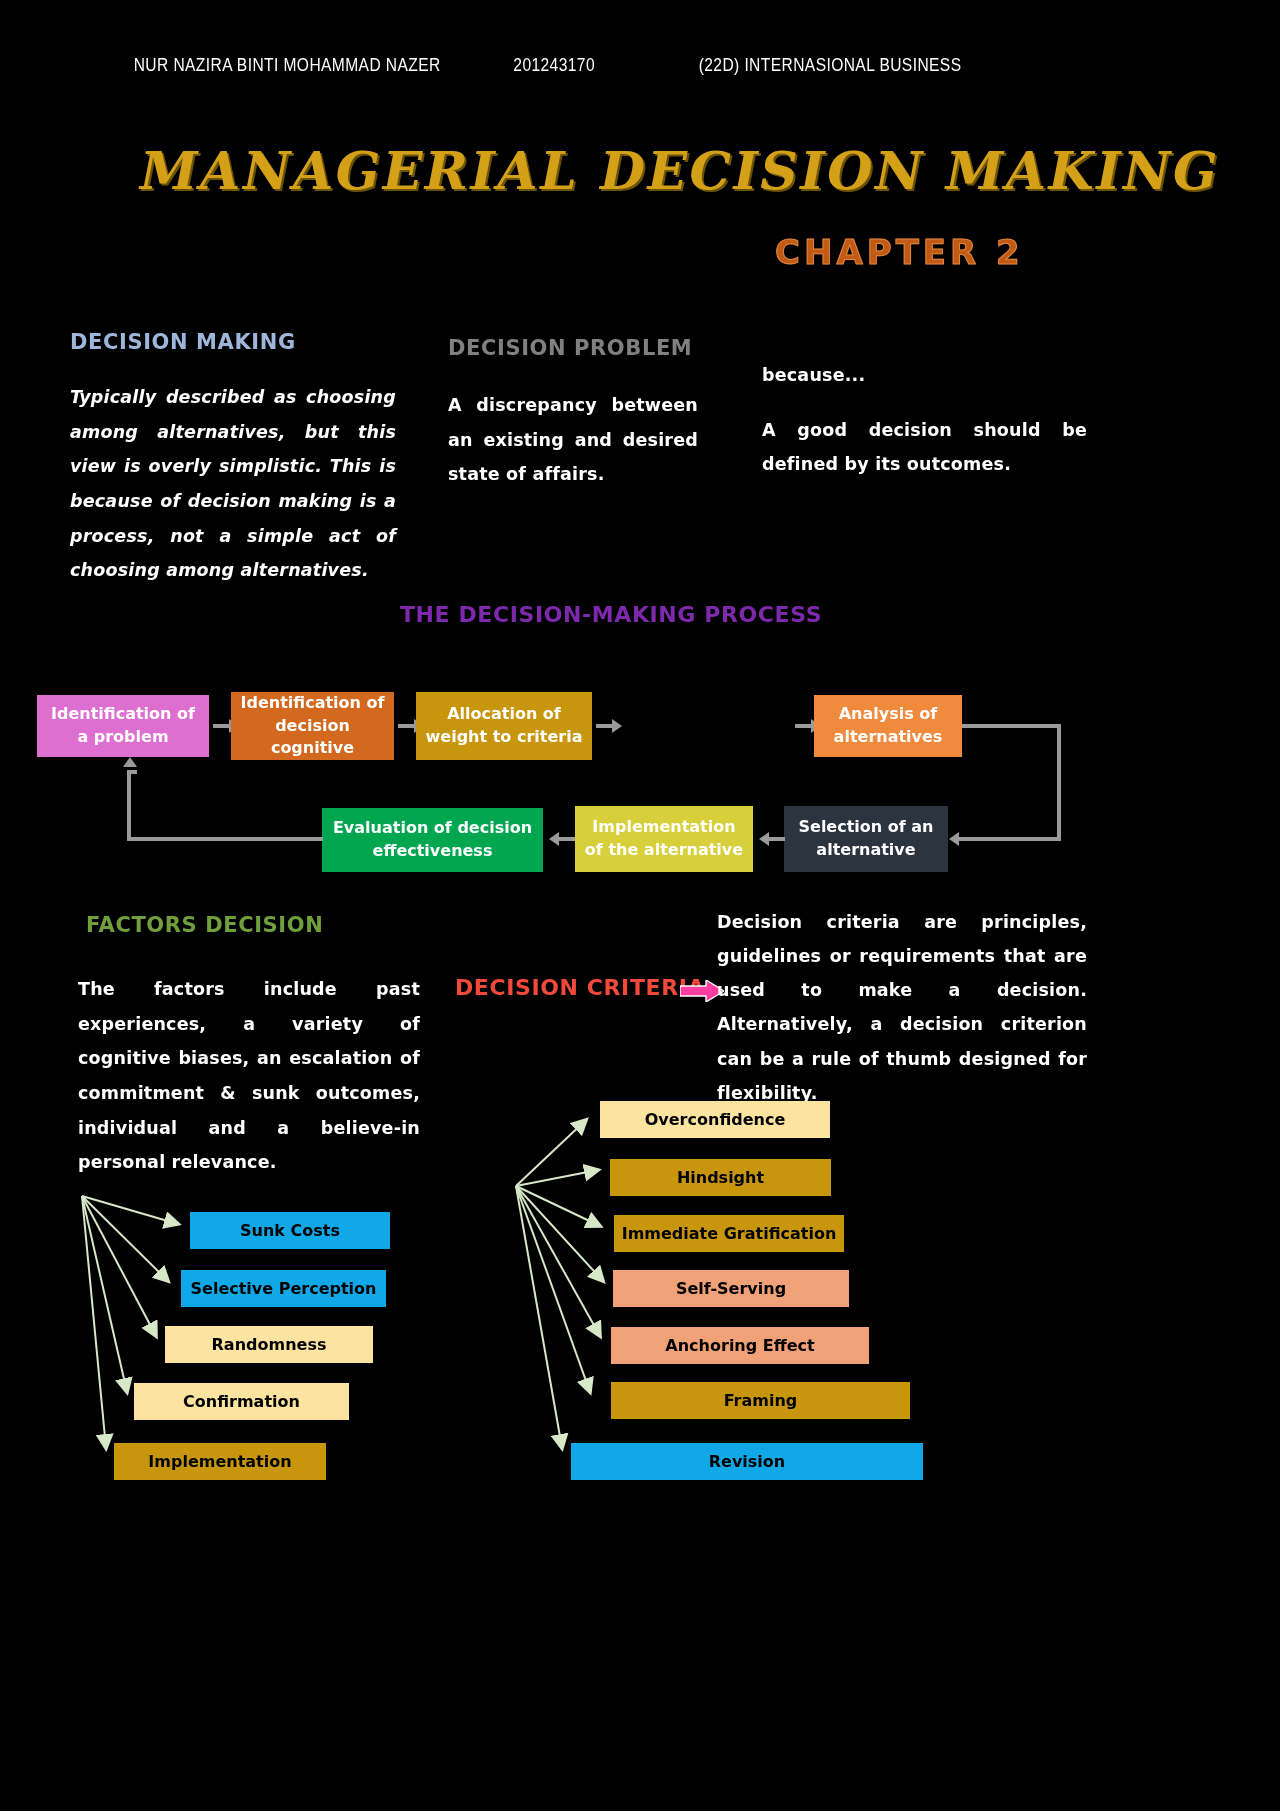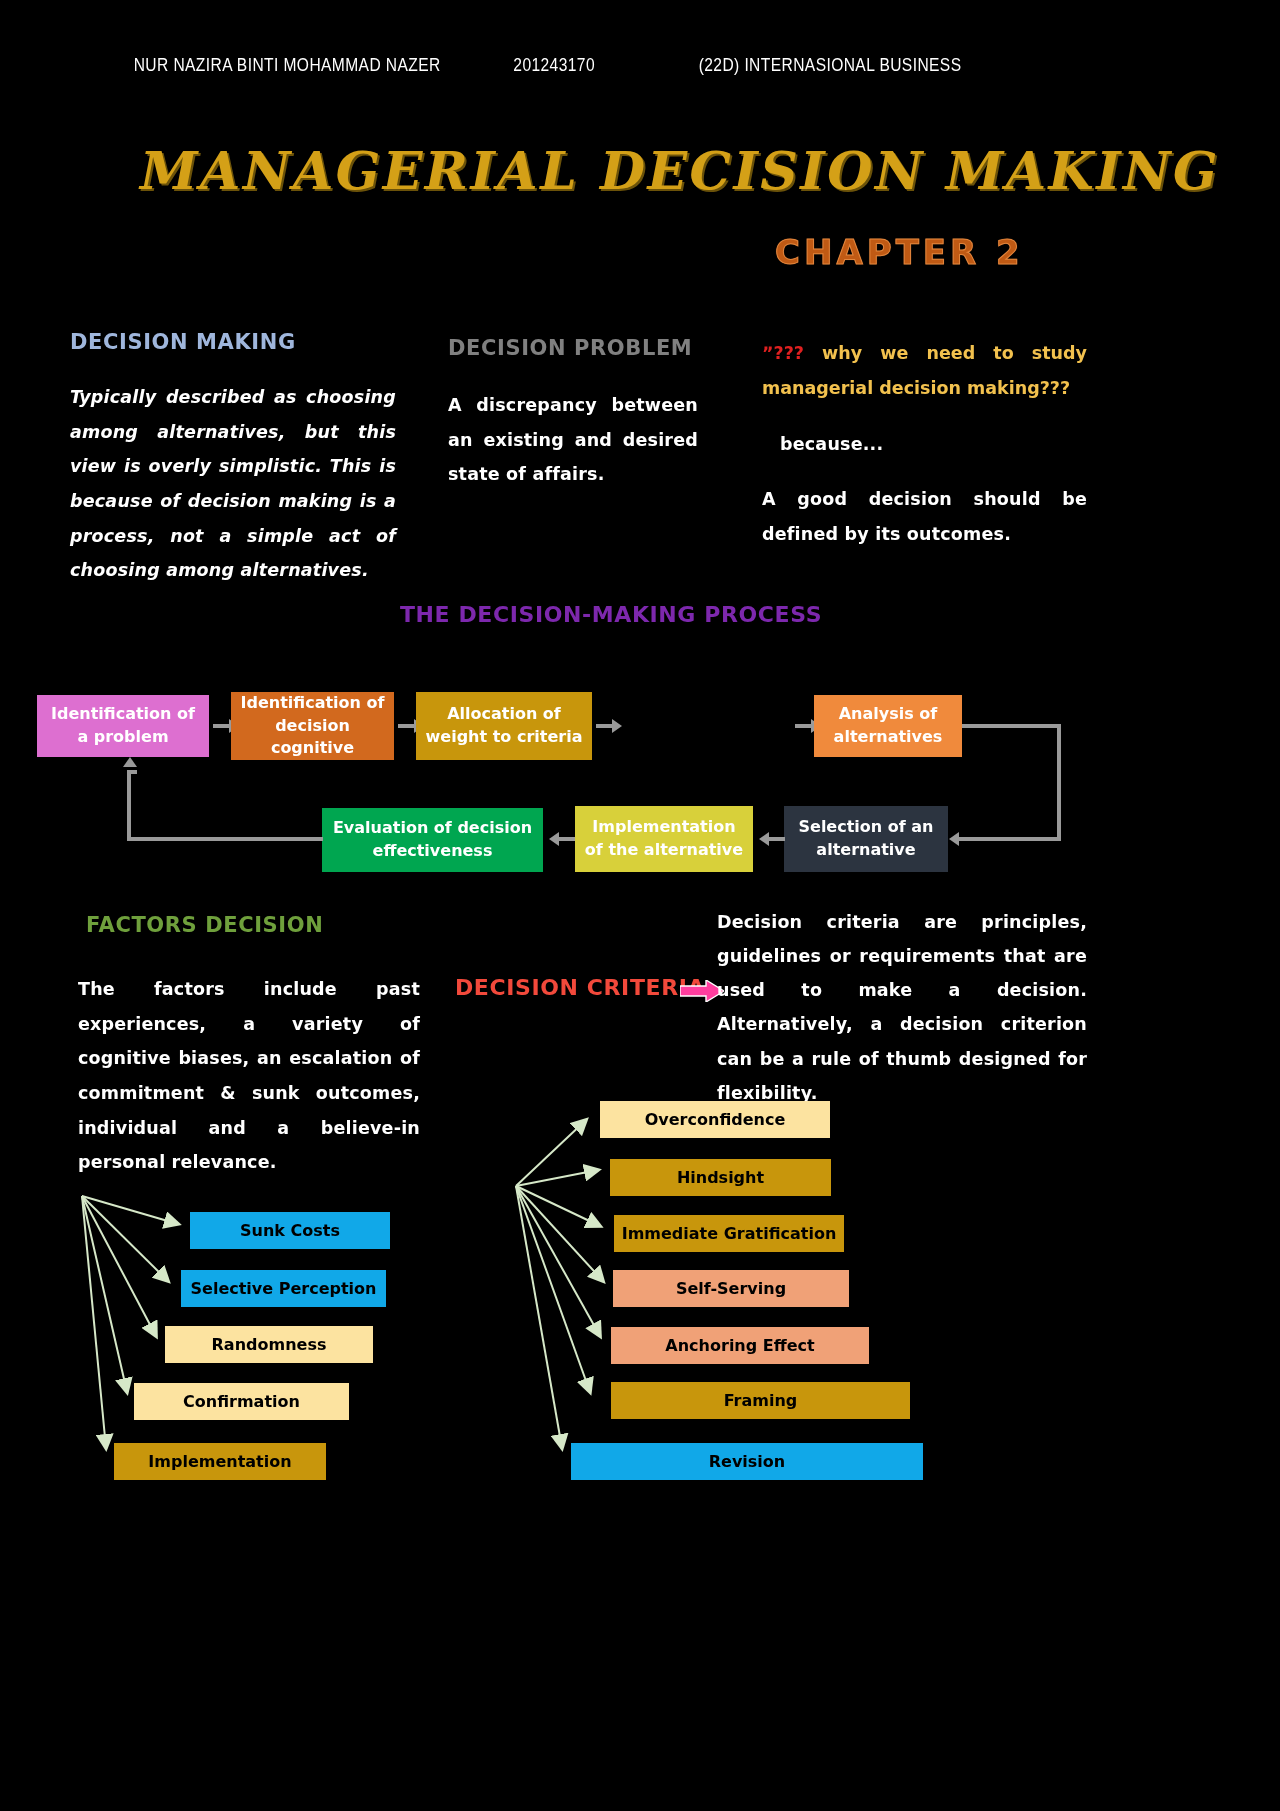--- a/index.html
+++ b/index.html
@@ -211,24 +211,21 @@
     <div class="col-head">DECISION MAKING</div>
     <div class="body-txt" style="margin-top:26px;font-style:italic;">Typically described as choosing among alternatives, but this view is overly simplistic. This is because of decision making is a process, not a simple act of choosing among alternatives.</div>
   </div>
 
   <div class="col" id="col2">
     <div class="col-head">DECISION PROBLEM</div>
     <div class="body-txt" style="margin-top:28px;">A discrepancy between an existing and desired state of affairs.</div>
   </div>
 
   <div class="col" id="col3">
-    <div class="q-block">
-      <span class="q-red">ˮ???</span><span> why we need to study managerial decision making???</span>
-    </div>
-    <div class="body-txt gap-top" style="margin-top:22px; text-align:left;margin-left:18px;">because...</div>
+    <div class="body-txt gap-top" style="margin-top:22px; text-align:left;">because...</div>
     <div class="body-txt" style="margin-top:20px;">A good decision should be defined by its outcomes.</div>
   </div>
 
   <div class="proc-head">THE DECISION-MAKING PROCESS</div>
 
   <div class="fbox" id="fb0" style="top: 695px; left: 37px; width: 172px; height: 62px; background: rgb(221, 111, 208); color: rgb(255, 255, 255);">
     <span>Identification of a problem</span>
   </div>
   <div class="arrow-h" style="top:724px; left:213px; width:17px;"></div>
 

